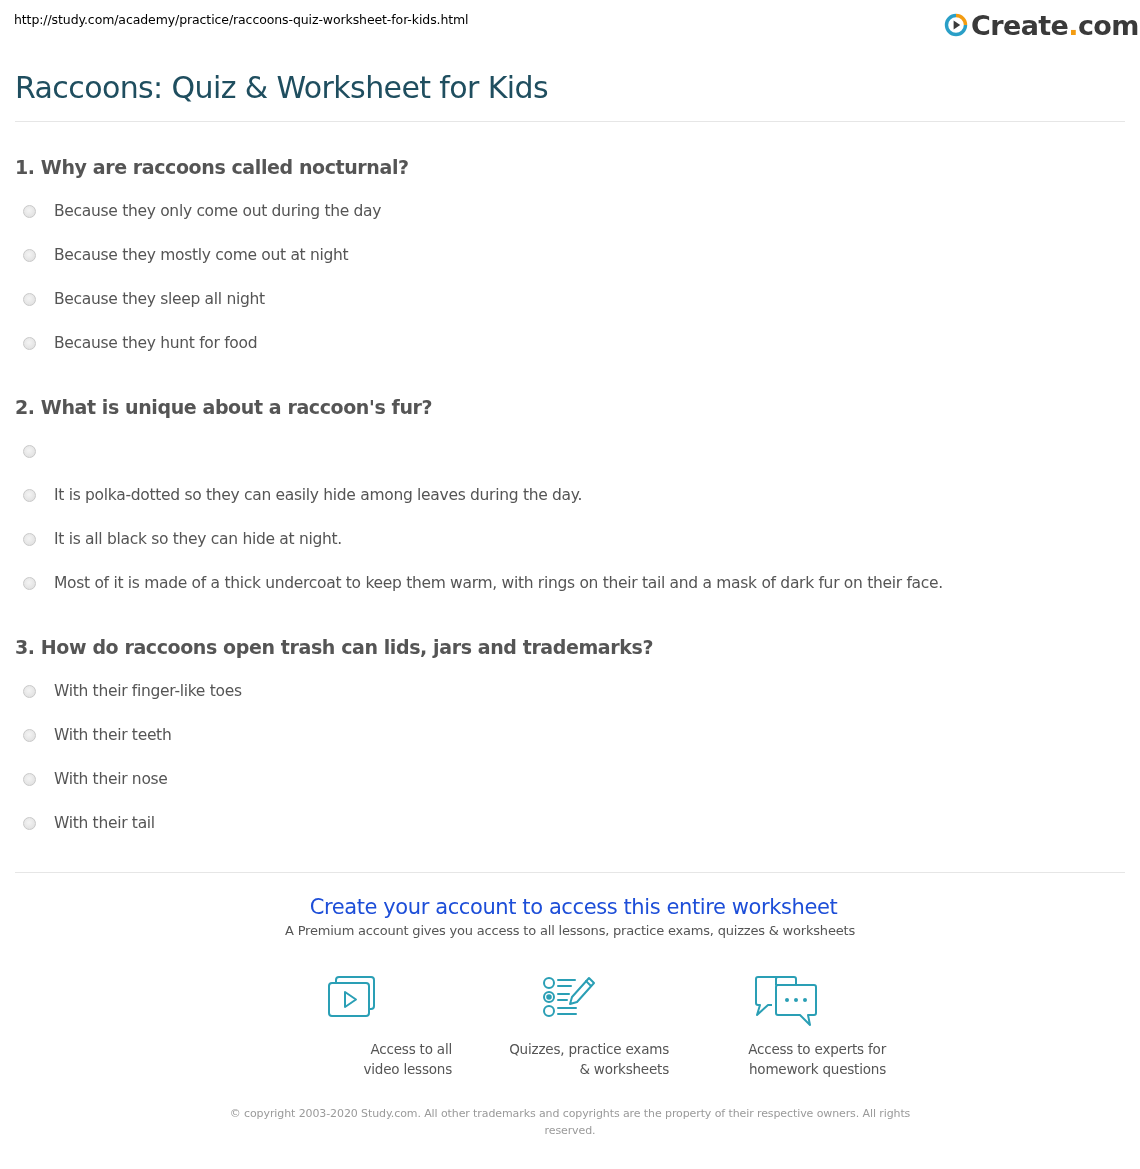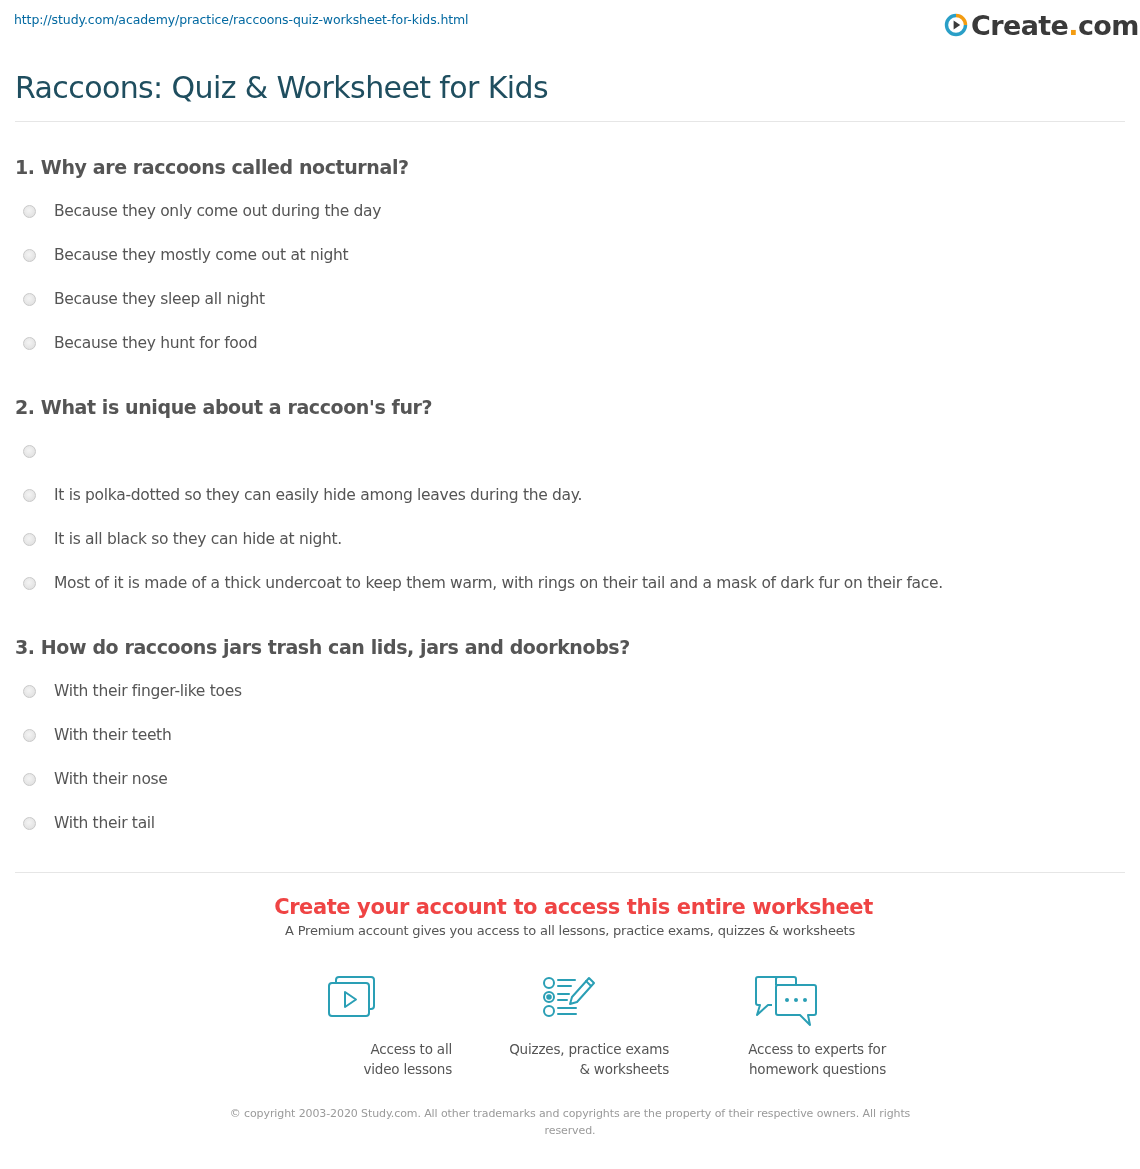--- a/index.html
+++ b/index.html
@@ -1,39 +1,39 @@
 <!DOCTYPE html>
 <html><head>
   <meta charset="utf-8">
   <style>
     * { box-sizing: border-box; margin: 0; padding: 0; }
     html, body { width: 1140px; height: 1169px; background: #ffffff; }
     body { font-family: "DejaVu Sans", "Liberation Sans", sans-serif; color: #4a4a4a; position: relative; overflow: hidden; }
 
-    .url { position: absolute; left: 14px; top: 12px; font-size: 12.5px; color: #0369a1; letter-spacing: -0.1px; }
+    .url { position: absolute; left: 14px; top: 12px; font-size: 12.5px; color: #000000; letter-spacing: -0.1px; }
 
     .logo { position: absolute; left: 944px; top: 9px; height: 32px; display: flex; align-items: center; }
     .logo-mark { width: 24px; height: 24px; margin-right: 3px; }
     .logo-text { font-size: 27px; font-weight: bold; color: #3a3a3a; letter-spacing: -0.6px; line-height: 1; }
     .logo-text .dot { color: #f39c12; }
 
     .page-title { position: absolute; left: 15px; top: 70px; font-size: 30px; font-weight: normal; color: #1f4e5f; letter-spacing: -0.6px; }
     .title-rule { position: absolute; left: 15px; right: 15px; top: 121px; height: 1px; background: #e6e6e6; }
 
     .question { position: absolute; left: 15px; width: 1110px; }
     .q-heading { font-size: 19px; font-weight: bold; color: #555; letter-spacing: -0.4px; height: 24px; line-height: 24px; }
     .q-heading .num { font-weight: bold; }
     .choice { display: flex; align-items: center; height: 44px; }
     .radio { width: 13px; height: 13px; border-radius: 50%; border: 1px solid #c9c9c9; background: radial-gradient(circle at 45% 40%, #f4f4f4 0%, #dcdcdc 100%); margin-left: 8px; margin-right: 18px; flex-shrink: 0; }
     .choice-label { font-size: 15.5px; color: #555; letter-spacing: -0.3px; }
 
     .footer-rule { position: absolute; left: 15px; right: 15px; top: 872px; height: 1px; background: #e6e6e6; }
 
     .cta { position: absolute; left: 0; width: 1140px; top: 895px; text-align: center; }
-    .cta-title { font-size: 21px; color: #ef4444; letter-spacing: -0.4px; font-weight: bold; padding-left: 7px; }
+    .cta-title { font-size: 21px; color: #1d4ed8; letter-spacing: -0.4px; font-weight: normal; padding-left: 7px; }
     .cta-sub { font-size: 13px; color: #555; margin-top: 4px; letter-spacing: -0.2px; }
 
     .features { position: absolute; top: 975px; left: 0; width: 1140px; }
     .feature { position: absolute; width: 200px; text-align: right; }
     .feature-icon { height: 56px; display: flex; justify-content: center; align-items: flex-start; }
     .feature-label { font-size: 13.5px; color: #555; line-height: 20px; margin-top: 8px; letter-spacing: -0.2px; }
 
     .copyright { position: absolute; left: 210px; width: 720px; top: 1105px; text-align: center; font-size: 11px; color: #9a9a9a; line-height: 17px; letter-spacing: -0.1px; }
   </style>
 </head>
@@ -90,21 +90,21 @@
         <span class="choice-label">It is all black so they can hide at night.</span>
       </div>
     <div class="choice">
         <span class="radio"></span>
         <span class="choice-label">Most of it is made of a thick undercoat to keep them warm, with rings on their tail and a mask of dark fur on their face.</span>
       </div>
   </div>
 </div>
 
 <div class="question" style="top:635px;">
-  <div class="q-heading"><span class="num">3.</span> <span>How do raccoons jars trash can lids, jars and doorknobs?</span></div>
+  <div class="q-heading"><span class="num">3.</span> <span>How do raccoons open trash can lids, jars and trademarks?</span></div>
   <div style="margin-top:10px;">
     <div class="choice">
         <span class="radio"></span>
         <span class="choice-label">With their finger-like toes</span>
       </div>
     <div class="choice">
         <span class="radio"></span>
         <span class="choice-label">With their teeth</span>
       </div>
     <div class="choice">

